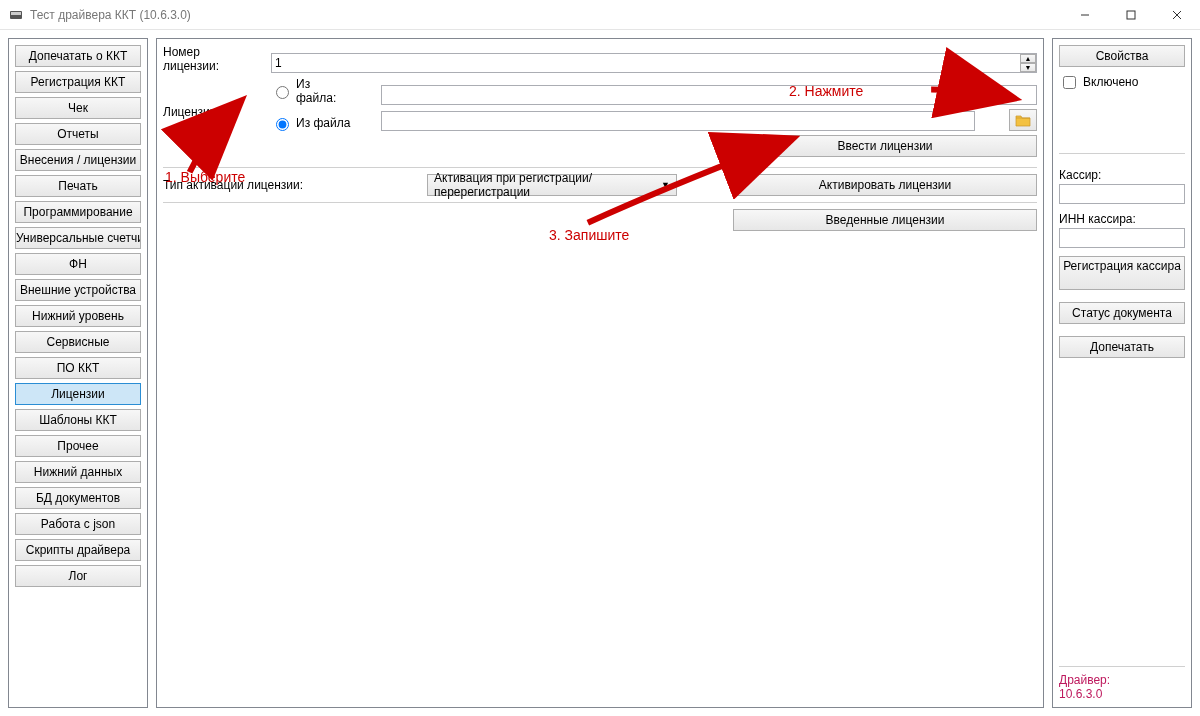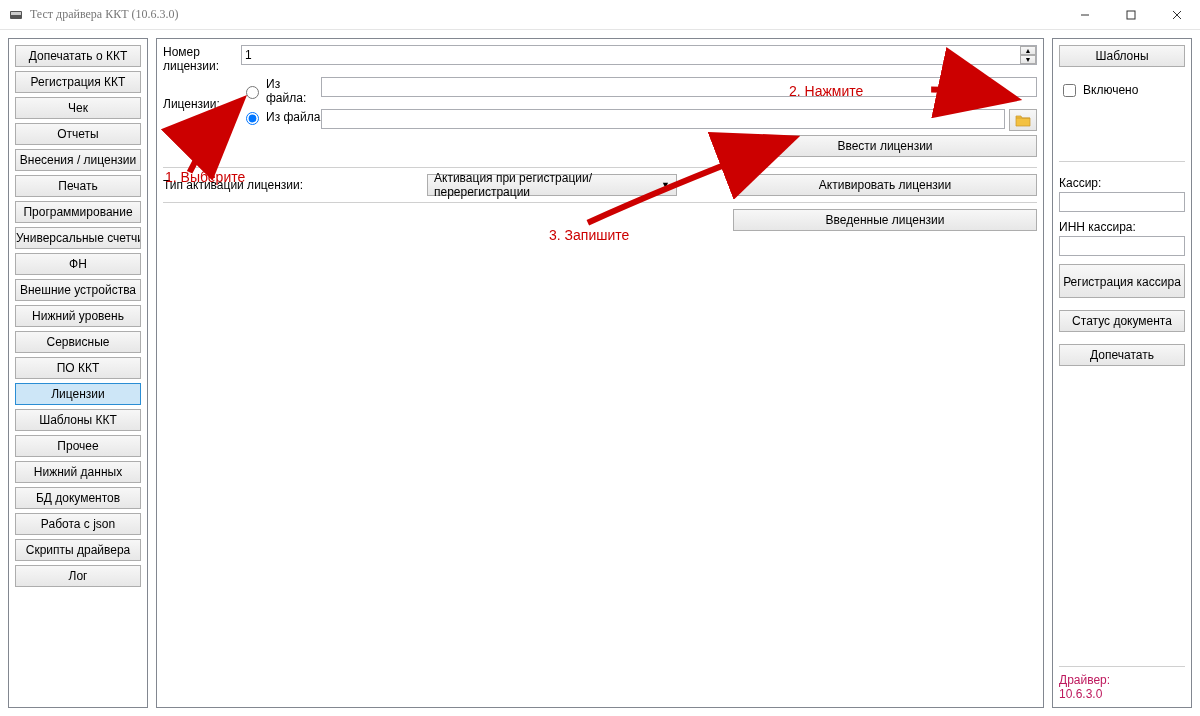--- a/index.html
+++ b/index.html
@@ -16,21 +16,20 @@
 
   
   .titlebar {
     height: 30px;
     display: flex;
     align-items: center;
     padding: 0 0 0 8px;
     border-bottom: 1px solid #e5e5e5;
     background: #ffffff;
     color: #777;
-    font-family: Liberation Serif, serif;
   }
   .titlebar .app-icon {
     width: 16px; height: 16px;
     margin-right: 6px;
     display: inline-flex; align-items: center; justify-content: center;
   }
   .titlebar .title { flex: 0 0 auto; font-size: 12px; }
   .titlebar .spacer { flex: 1 1 auto; }
   .win-btn {
     width: 46px; height: 30px;
@@ -73,22 +72,23 @@
     white-space: nowrap;
   }
   .sidebtn.active {
     border: 1px solid #2a8dd4;
     background: #cde6f7;
   }
 
   
   .row {
     display: flex;
-    align-items: flex-start;
+    align-items: flex-end;
     margin-bottom: 4px;
+    gap: 30px;
   }
   .label-col { width: 78px; flex: 0 0 78px; font-size: 12px; }
   .radio-col { width: 80px; flex: 0 0 80px; display: flex; align-items: center; gap: 4px; }
   .wide-input {
     flex: 1 1 auto;
     height: 20px;
     border: 1px solid #abadb3;
     padding: 1px 3px;
     font-size: 12px;
     background: #fff;
@@ -138,21 +138,21 @@
     border: 1px solid #adadad;
     background: linear-gradient(#f7f7f7,#e7e7e7);
     display: inline-flex; align-items: center; justify-content: center;
     margin-left: 4px;
   }
   .folder-btn svg { display:block; }
 
   
   .right .sidebtn { margin-top: 8px; }
   .right .first { margin-top: 0; }
-  .right .chkrow { display: flex; align-items: center; gap: 4px; height: 22px; margin-top: 8px; }
+  .right .chkrow { display: flex; align-items: center; gap: 4px; height: 22px; }
   .right .field-lbl { margin-top: 8px; }
   .right .field-input {
     width: 100%; height: 20px; border: 1px solid #abadb3;
     padding: 1px 3px; font-size: 12px; background:#fff; margin-top:2px;
   }
   .right .driver-info { margin-top: auto; color:#be185d; }
 
   
   .annotation-layer {
     position:absolute; inset: -8px; pointer-events:none;
@@ -290,31 +290,31 @@
         <path d="M432 190 Q520 150 630 108" stroke="#cc0000" stroke-width="6" fill="none" marker-end="url(#ah)"></path>
       </svg>
       <span class="ann-text" style="left:16px; top:138px;">1. Выберите</span>
       <span class="ann-text" style="left:640px; top:52px;">2. Нажмите</span>
       <span class="ann-text" style="left:400px; top:196px;">3. Запишите</span>
     </div>
 
   </div>
 
   <div class="panel right">
-    <div class="sidebtn first">Шаблоны</div>
+    <div class="sidebtn first">Свойства</div>
     <div class="chkrow">
       <input type="checkbox" style="">
       <span>Включено</span>
     </div>
     <hr class="hr" style="margin-top:60px;">
     <div class="field-lbl">Кассир:</div>
     <input class="field-input" value="" style="">
     <div class="field-lbl">ИНН кассира:</div>
     <input class="field-input" value="" style="">
-    <div class="sidebtn" style="height:34px; line-height:15px; padding-top:10px; white-space:normal;">Регистрация
+    <div class="sidebtn" style="height:34px; line-height:15px; padding-top:2px; white-space:normal;">Регистрация
 кассира</div>
     <div class="sidebtn">Статус документа</div>
     <div class="sidebtn">Допечатать</div>
 
     <div class="driver-info">
       <hr class="hr">
       <div>Драйвер:</div>
       <div>10.6.3.0</div>
     </div>
   </div>

